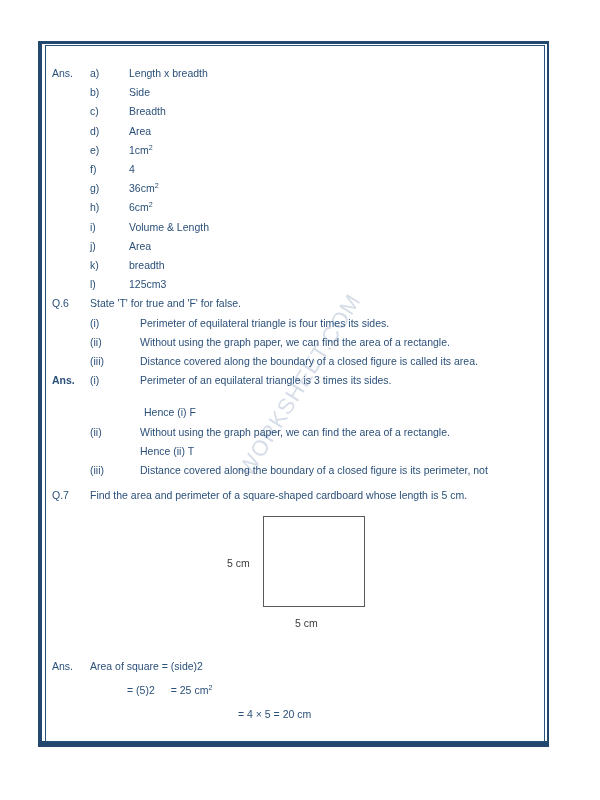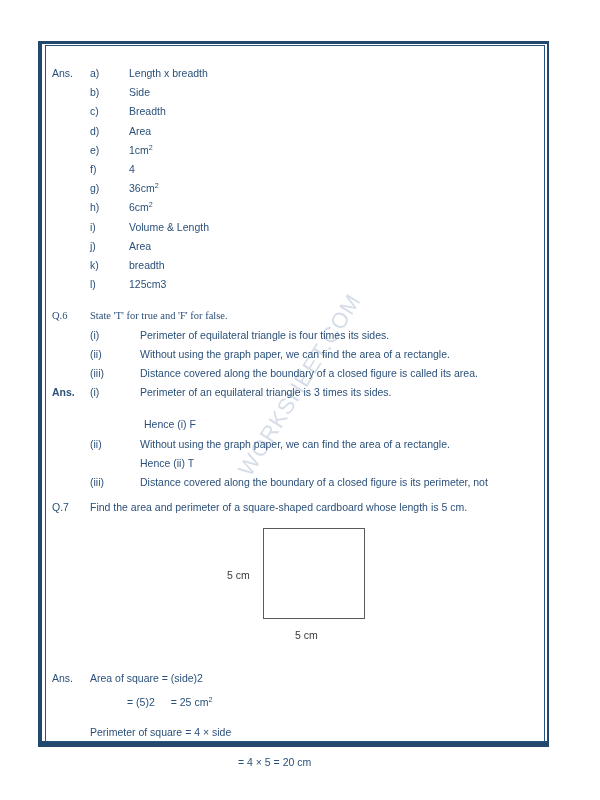--- a/index.html
+++ b/index.html
@@ -100,21 +100,21 @@
   .c-body {
     flex: 1 1 auto;
   }
   .indent-rom { margin-left: 38px; }
   sup {
     font-size: 0.68em;
     vertical-align: super;
     line-height: 0;
   }
 
-  .q-row { margin-top: 12px; font-family: Liberation Serif, serif; }
+  .q-row { margin-top: 0px; }
 
   .spacer-s { height: 6px; }
 
   
   .figure-wrap {
     position: relative;
     height: 128px;
     margin-top: 9px;
   }
   .square-shape {
@@ -312,20 +312,19 @@
 
       <div class="row ans-line">
         <div class="c-tag">Ans.</div>
         <div class="c-body">Area of square = (side)2</div>
       </div>
 
       <div class="ans-line eq-indent">
         <span>= (5)2</span><span style="display:inline-block;width:16px;"></span><span>= 25 cm</span><sup>2</sup>
       </div>
 
-      <div class="ans-line ans-text" style="margin-top:6px;">Perimeter of square = 4 × side</div>
-
-      <div class="ans-line eq-indent2" style="margin-top:6px;">= 4 × 5 = 20 cm</div>
+
+      <div class="ans-line eq-indent2" style="">= 4 × 5 = 20 cm</div>
 
     </div>
 
   </div>
 </div>
 
 </body></html>

